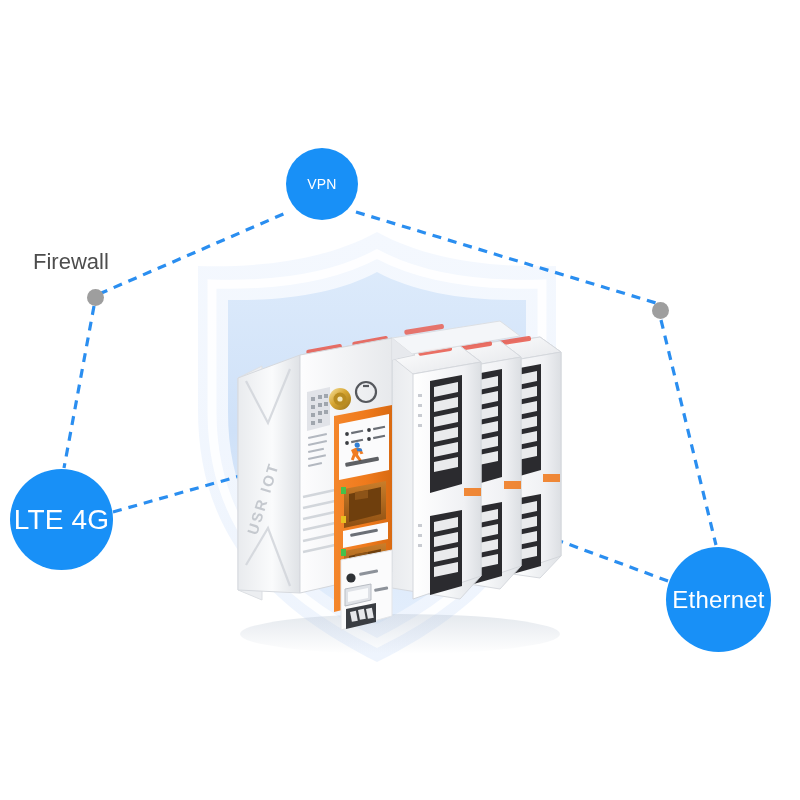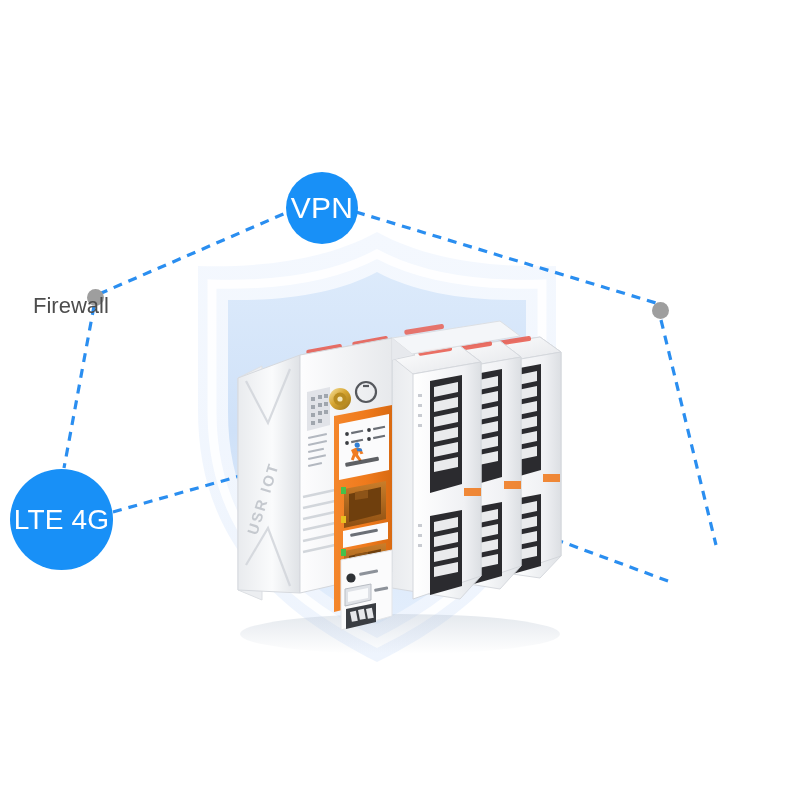--- a/index.html
+++ b/index.html
@@ -22,35 +22,35 @@
     background:#1890f7;
     display:flex;align-items:center;justify-content:center;
     color:#ffffff;
     font-weight:500;
     letter-spacing:.2px;
     text-align:center;
     line-height:1;
     user-select:none;
     z-index:6;
   }
-  #bubble-vpn{left:286px;top:172px;width:72px;height:72px;font-size:30px;}
+  #bubble-vpn{left:286px;top:148px;width:72px;height:72px;font-size:14px;}
   #bubble-lte{left:10px;top:469px;width:103px;height:101px;font-size:28px;}
   #bubble-eth{left:666px;top:547px;width:105px;height:105px;font-size:24px;}
 
   
   .plabel{
     position:absolute;
     color:#4d4d4d;
     font-size:22px;
     line-height:27px;
     white-space:pre-line;
     z-index:6;
     user-select:none;
   }
-  #label-firewall{left:33px;top:248px;margin-top:44px;}
+  #label-firewall{left:33px;top:248px;}
   #label-watchdog{left:649px;top:238px;}
 
   
   .gdot{
     position:absolute;
     width:17px;height:17px;border-radius:50%;
     background:#9e9e9e;
     z-index:5;
   }
   #dot-firewall{left:87px;top:289px;}
@@ -430,18 +430,19 @@
 
   <div class="bubble" id="bubble-vpn">VPN</div>
 
   <div class="plabel" id="label-firewall">Firewall</div>
   <div class="gdot" id="dot-firewall"></div>
 
   <div class="gdot" id="dot-watchdog"></div>
 
   <div class="bubble" id="bubble-lte">LTE 4G</div>
 
+  <div class="bubble" id="bubble-eth">Ethernet</div>
 
   <span class="sr">USR IOT</span>
   <span class="sr">USR-M100</span>
   <span class="sr">USR IOT DIN-rail IoT gateway with expansion I/O modules</span>
   <span class="sr">USR IOT industrial gateway security and connectivity features</span>
 </div>
 
 </body></html>

